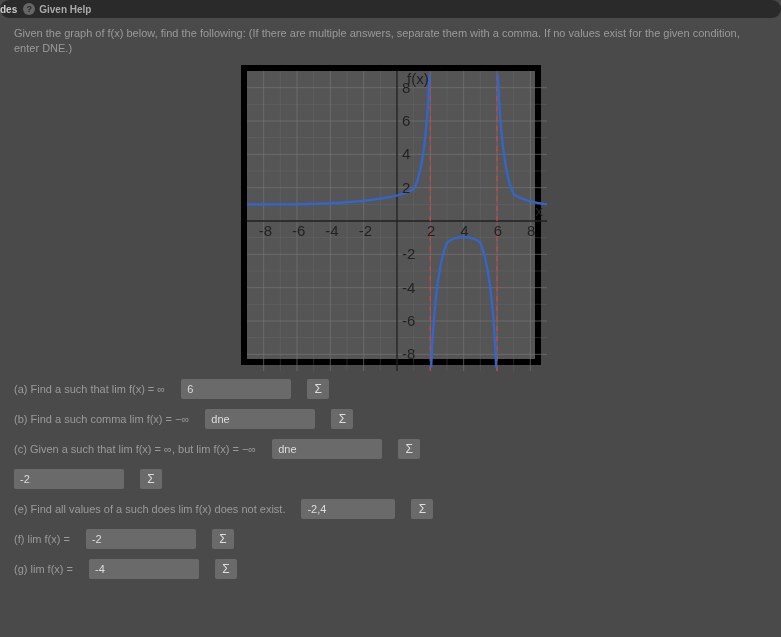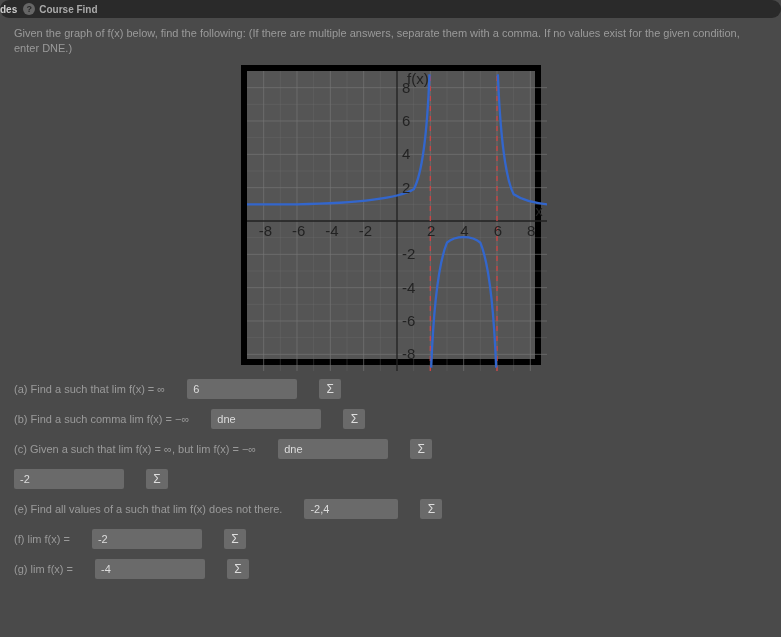--- a/index.html
+++ b/index.html
@@ -34,21 +34,21 @@
   .content { padding: 8px 14px 8px 14px; }
   .instr { font-size: 11px; line-height: 1.4; color:#9a9a9a; margin-bottom: 8px; }
   .graph-wrap { display:flex; justify-content:center; margin: 4px 0 14px 0; }
   .graph {
     width: 300px; height: 300px;
     border: 6px solid #000000;
     background: #555;
     position: relative;
   }
   .questions { display:flex; flex-direction:column; gap:10px; }
-  .qrow { display:flex; align-items:center; gap:22px; font-size:11px; color:#9a9a9a; flex-wrap:wrap;}
+  .qrow { display:flex; align-items:center; gap:16px; font-size:11px; color:#9a9a9a; flex-wrap:wrap;}
   .qrow .lbl { white-space: nowrap; }
   .input {
     background: #6a6a6a;
     border: none;
     height: 20px;
     color: #ddd;
     padding: 0 6px;
     font-size: 11px;
     border-radius: 2px;
   }
@@ -64,21 +64,21 @@
     border-radius:2px;
     cursor:pointer;
   }
 </style>
 </head>
 <body>
 
 <div class="topbar">
   <span class="des">des</span>
   <span class="help-icon">?</span>
-  <span>Course Find</span>
+  <span>Given Help</span>
 </div>
 
 <div class="content">
   <div class="instr">Given the graph of f(x) below, find the following: (If there are multiple answers, separate them with a comma. If no values exist for the given condition, enter DNE.)</div>
 
   <div class="graph-wrap">
     <div class="graph">
       <svg viewBox="-9 -9 18 18" width="300" height="300" preserveAspectRatio="xMidYMid meet">
         <g transform="scale(1,-1)">
 
@@ -175,21 +175,21 @@
       <input class="input w100" value="dne" style="">
       <span class="sigma">Σ</span>
     </div>
 
     <div class="qrow">
       <input class="input w100" value="-2" style="">
       <span class="sigma">Σ</span>
     </div>
 
     <div class="qrow">
-      <span class="lbl">(e) Find all values of a such that lim f(x) does not there.</span>
+      <span class="lbl">(e) Find all values of a such does lim f(x) does not exist.</span>
       <input class="input w70" value="-2,4" style="">
       <span class="sigma">Σ</span>
     </div>
 
     <div class="qrow">
       <span class="lbl">(f) lim f(x) =</span>
       <input class="input w100" value="-2" style="">
       <span class="sigma">Σ</span>
     </div>
 

